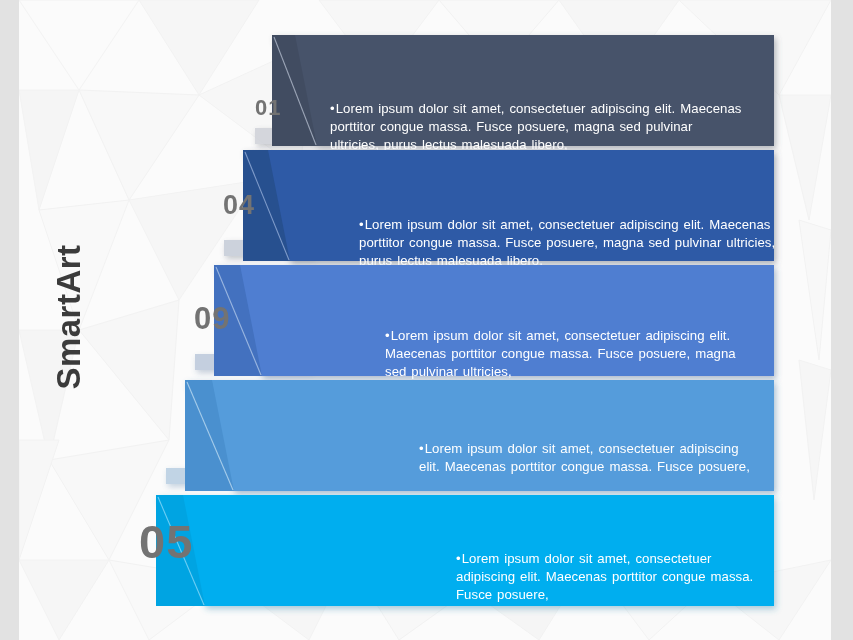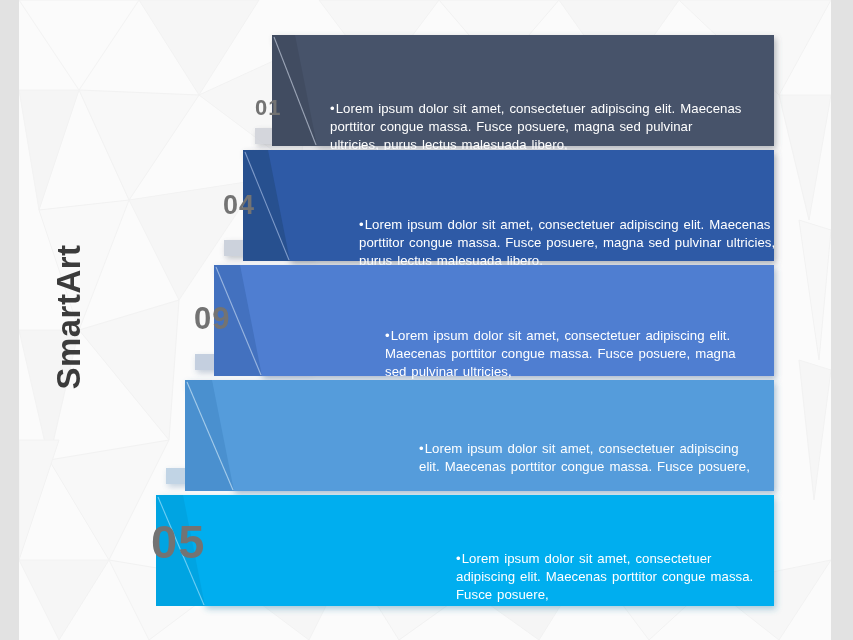--- a/index.html
+++ b/index.html
@@ -216,21 +216,21 @@
         <svg width="812" height="625" viewBox="0 0 812 625">
           <defs>
             <filter id="sh5" x="-20%" y="-20%" width="150%" height="180%">
               <feDropShadow dx="2" dy="3" stdDeviation="3" flood-color="#2f84ab" flood-opacity="0.40"></feDropShadow>
             </filter>
           </defs>
           <polygon points="137,495 186,606 755,606 755,495" fill="#00aeef" filter="url(#sh5)"></polygon>
           <polygon points="137,495 164,495 186,606 137,606" fill="#00a4e2"></polygon>
           <line x1="139" y1="497" x2="185" y2="605" stroke="#7fd5f7" stroke-width="1.1" opacity="0.85"></line>
         </svg>
-        <div class="tier-number" style="left:132px; top:518px; width:142px; font-size:47px;">05</div>
+        <div class="tier-number" style="left:120px; top:518px; width:142px; font-size:47px;">05</div>
         <div class="tier-text" style="left:437px; top:518px; width:308px;">
           <span class="bullet">•</span><span>Lorem ipsum dolor sit amet, consectetuer adipiscing elit. Maecenas porttitor congue massa. Fusce posuere,</span>
         </div>
       </div>
 
     </div>
   </div>
 </div>
 
 </body></html>

